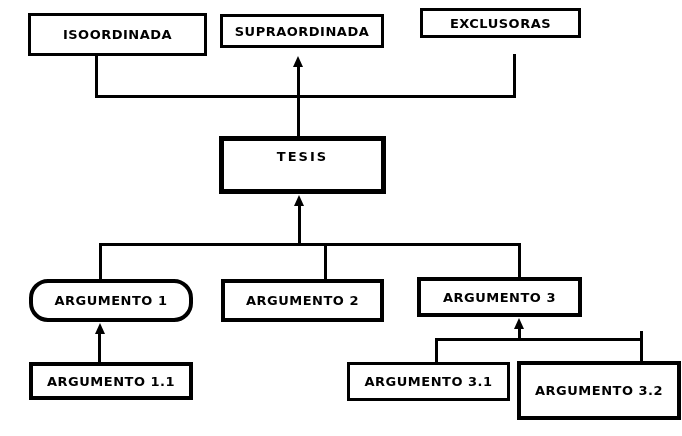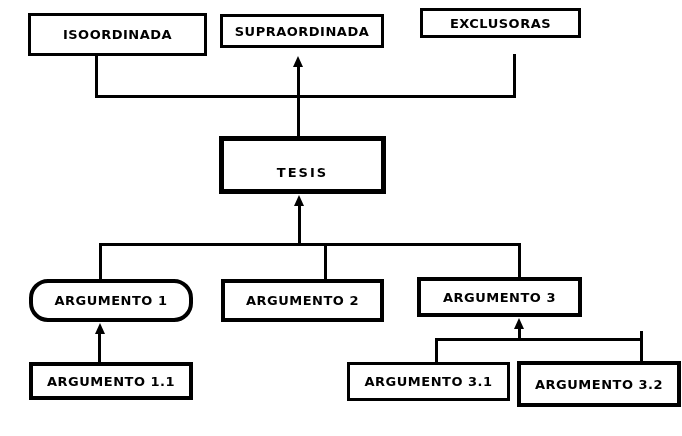--- a/index.html
+++ b/index.html
@@ -9,27 +9,27 @@
   }
   .node{
     position:absolute;box-sizing:border-box;background:#ffffff;
     border:3px solid #000000;display:flex;align-items:center;justify-content:center;
     color:#000000;font-weight:bold;font-size:13px;letter-spacing:0.5px;white-space:nowrap;
   }
   .n-iso  {left:28px;  top:13px;  width:179px;height:43px;}
   .n-supra{left:220px; top:14px;  width:164px;height:34px;}
   .n-excl {left:420px; top:8px;  width:161px;height:30px;}
   .n-tesis{left:219px; top:136px; width:167px;height:58px;border-width:5px;
-           align-items:flex-start;padding-top:24px;letter-spacing:2px;}
+           align-items:flex-start;padding-top:8px;letter-spacing:2px;}
   .n-a1   {left:29px;  top:279px; width:164px;height:43px;border-width:4px;border-radius:19px;}
   .n-a2   {left:221px; top:279px; width:163px;height:43px;border-width:4px;}
   .n-a3   {left:417px; top:277px; width:165px;height:40px;border-width:4px;}
   .n-a11  {left:29px;  top:362px; width:164px;height:38px;border-width:4px;align-items:center;}
   .n-a31  {left:347px; top:362px; width:163px;height:39px;}
-  .n-a32  {left:517px; top:361px; width:164px;height:46px;border-width:4px;}
+  .n-a32  {left:517px; top:361px; width:164px;height:59px;border-width:4px;}
 
   .line{position:absolute;background:#000000;}
   .l-iso-v   {left:95px; top:54px; width:3px;  height:44px;}
   .l-excl-v  {left:513px;top:54px; width:3px;  height:44px;}
   .l-top-h   {left:95px; top:95px; width:421px;height:3px;}
   .l-supra-v {left:297px;top:65px; width:3px;  height:71px;}
   .l-tesis-v {left:298px;top:205px;width:3px;  height:41px;}
   .l-mid-h   {left:99px; top:243px;width:422px;height:3px;}
   .l-a1-v    {left:99px; top:243px;width:3px;  height:38px;}
   .l-a2-v    {left:324px;top:243px;width:3px;  height:38px;}

